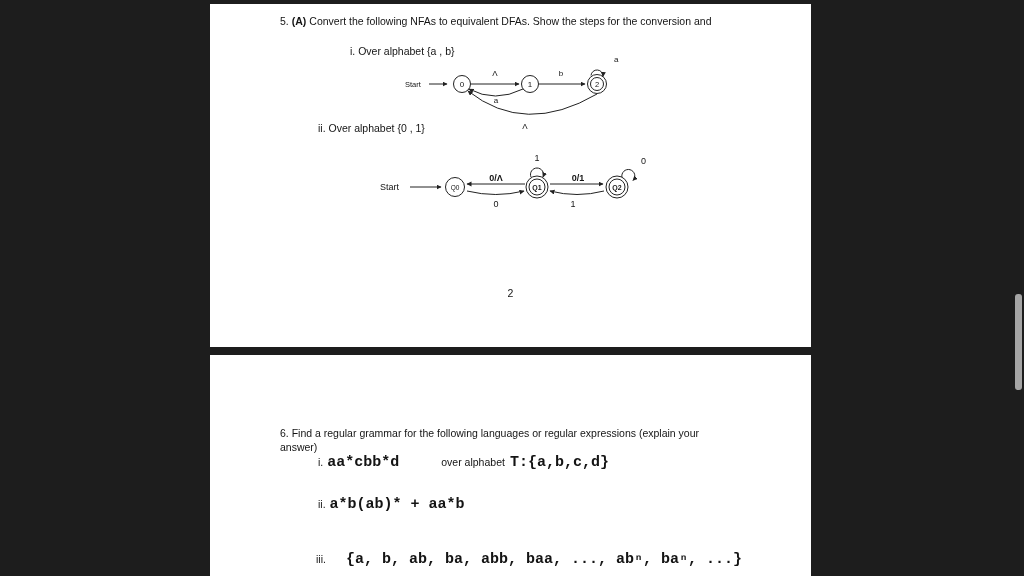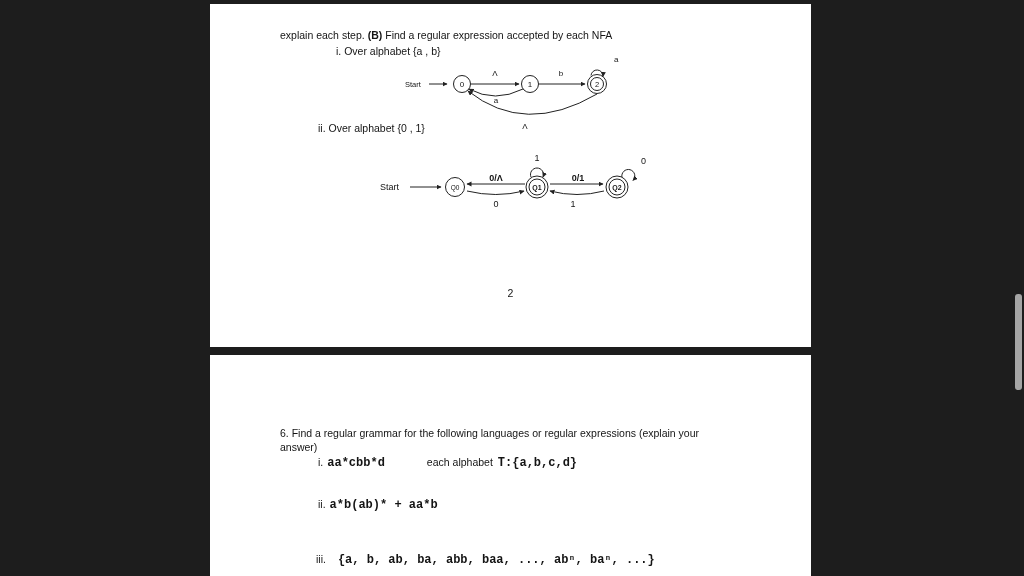--- a/index.html
+++ b/index.html
@@ -23,42 +23,42 @@
     position:absolute;
     font-size:10.5px;
     color:#141414;
     white-space:nowrap;
     line-height:13px;
   }
   .b { font-weight:bold; margin:0 3px; }
   .mono {
     font-family:"Liberation Mono","DejaVu Sans Mono",monospace;
     font-weight:bold;
-    font-size:12px;
+    font-size:15px;
   }
   .pagenum { left:0; width:601px; text-align:center; }
   svg { position:absolute; overflow:visible; }
   svg text { fill:#141414; font-family:"Liberation Sans",sans-serif; }
   .scroll-thumb {
     position:absolute;
     right:2px; top:294px;
     width:7px; height:96px;
     background:#a5a5a5;
     border-radius:3px;
   }
 </style>
 </head>
 <body>
 
 <div class="page" id="page1">
 
+  <div class="t" style="left:70px; top:11px;"><span>5.</span><span class="b">(A)</span><span>Convert the following NFAs to equivalent DFAs. Show the steps for the conversion and</span></div>
 
-  <div class="t" style="left:70px; top:25px;"><span>explain each step.</span><span class="b">(B)</span><span>Find a regular expression accepted by each NFA</span></div>
 
-  <div class="t" style="left:110px; top:41px;padding-left:16px;">i. Over alphabet {a , b}</div>
+  <div class="t" style="left:124px; top:41px;padding-left:16px;">i. Over alphabet {a , b}</div>
 
   <svg style="left:175px; top:42px;" width="270" height="95" viewBox="0 0 270 95">
     <defs>
       <marker id="ah1" markerWidth="6" markerHeight="6" refX="4.5" refY="2.5" orient="auto">
         <path d="M0,0 L5,2.5 L0,5 z" fill="#222"></path>
       </marker>
     </defs>
     <text x="20" y="41" font-size="7.5">Start</text>
     <line x1="44" y1="38" x2="62" y2="38" stroke="#222" stroke-width="1" marker-end="url(#ah1)"></line>
 
@@ -130,21 +130,21 @@
   </svg>
 
   <div class="t pagenum" style="top:283px;">2</div>
 </div>
 
 <div class="page" id="page2">
 
   <div class="t" style="left:70px; top:72px;">6. Find a regular grammar for the following languages or regular expressions (explain your</div>
   <div class="t" style="left:70px; top:86px;text-align:center;">answer)</div>
 
-  <div class="t" style="left:108px; top:101px;"><span>i.</span><span class="mono" style="margin-left:4px;">aa*cbb*d</span><span style="margin-left:42px;">each alphabet</span><span class="mono" style="margin-left:5px;text-align:center;">T:{a,b,c,d}</span></div>
+  <div class="t" style="left:108px; top:101px;"><span>i.</span><span class="mono" style="margin-left:4px;">aa*cbb*d</span><span style="margin-left:42px;">over alphabet</span><span class="mono" style="margin-left:5px;text-align:center;">T:{a,b,c,d}</span></div>
 
   <div class="t" style="left:108px; top:143px;"><span>ii.</span><span class="mono" style="margin-left:4px;margin-top:44px;">a*b(ab)* + aa*b</span></div>
 
-  <div class="t" style="left:106px; top:198px;"><span>iii.</span><span class="mono" style="margin-left:12px;">{a, b, ab, ba, abb, baa, ..., abⁿ, baⁿ, ...}</span></div>
+  <div class="t" style="left:106px; top:198px;"><span>iii.</span><span class="mono" style="margin-left:20px;">{a, b, ab, ba, abb, baa, ..., abⁿ, baⁿ, ...}</span></div>
 
 </div>
 
 <div class="scroll-thumb"></div>
 
 </body></html>

